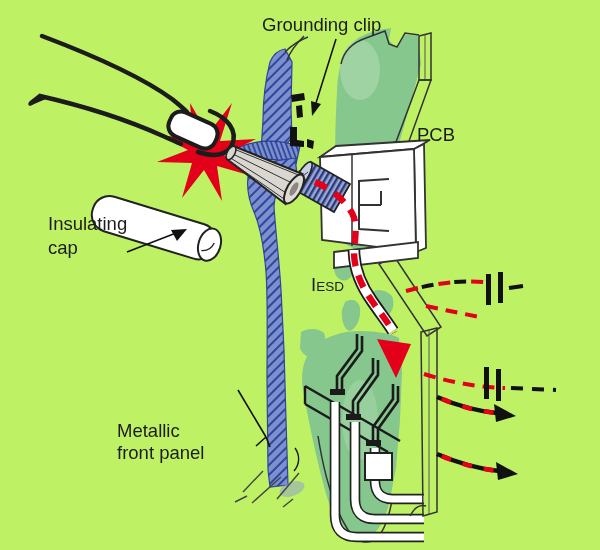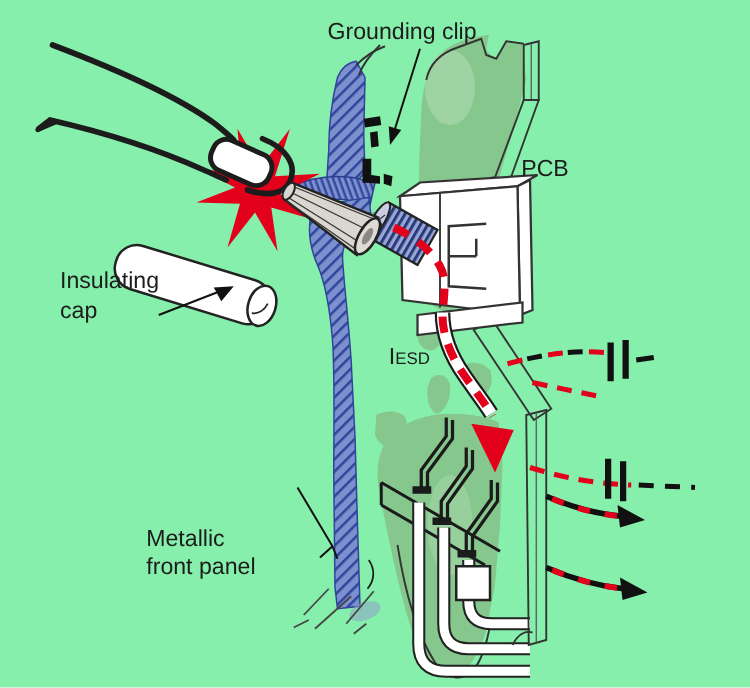--- a/index.html
+++ b/index.html
@@ -1,21 +1,21 @@
 <!DOCTYPE html>
 <html style="--spark-red: #e2001a; --pcb-green: #85c78c; --pcb-green-light: #a9d9ae; --panel-blue: #7b90cc; --panel-blue-dark: #2f459d; --outline-black: #1c1c1c; --metal-gray: #d9d7d0;"><head>
 <meta charset="utf-8">
 <style>
   :root{
     --spark-red:#e2001a; --pcb-green:#85c78c; --pcb-green-light:#a9d9ae;
     --panel-blue:#7b90cc; --panel-blue-dark:#2f459d; --outline-black:#1c1c1c;
     --metal-gray:#d9d7d0;
   }
   html,body{margin:0;padding:0;background:#fff;}
-  #stage{position:relative;width:600px;height:550px;background:#86efac;overflow:hidden;}
+  #stage{position:relative;width:600px;height:550px;background:#bef264;overflow:hidden;}
   svg{position:absolute;left:0;top:0;}
   text{font-family:"Liberation Sans","DejaVu Sans",sans-serif;fill:var(--outline-black);font-size:18.5px;}
   .sub{font-size:13.5px;}
   .ink{stroke:var(--outline-black);fill:none;}
   .thin{stroke:#333;stroke-width:1.5;fill:none;}
   .redf{fill:var(--spark-red);}
   .reds{stroke:var(--spark-red);}
   .greenf{fill:var(--pcb-green);}
 </style>
 </head>

